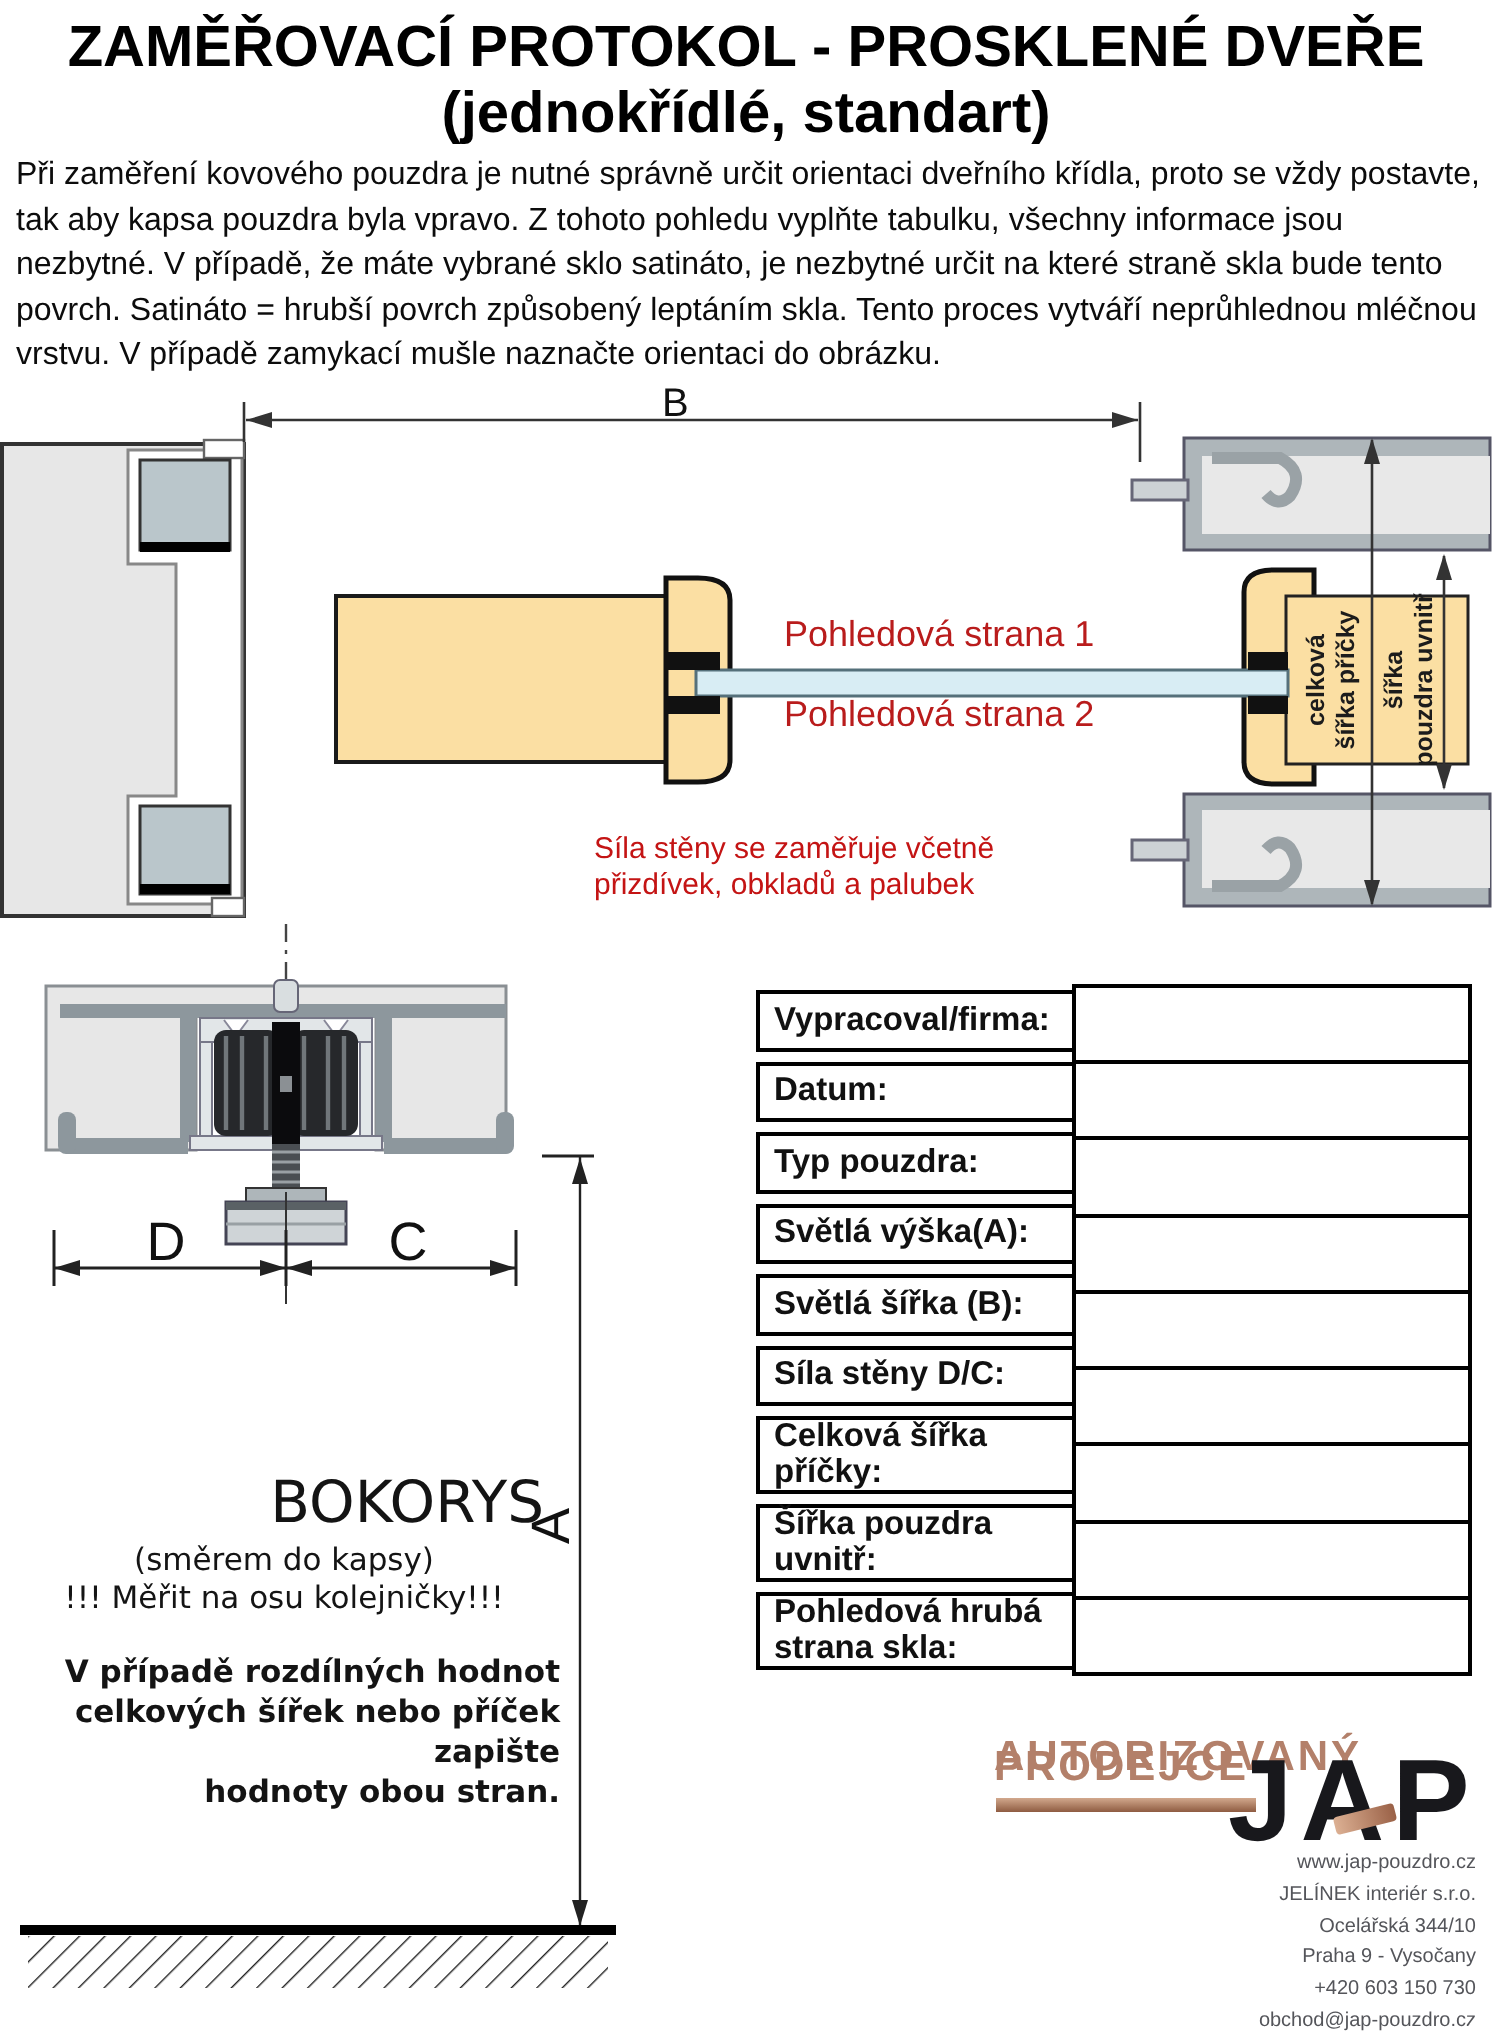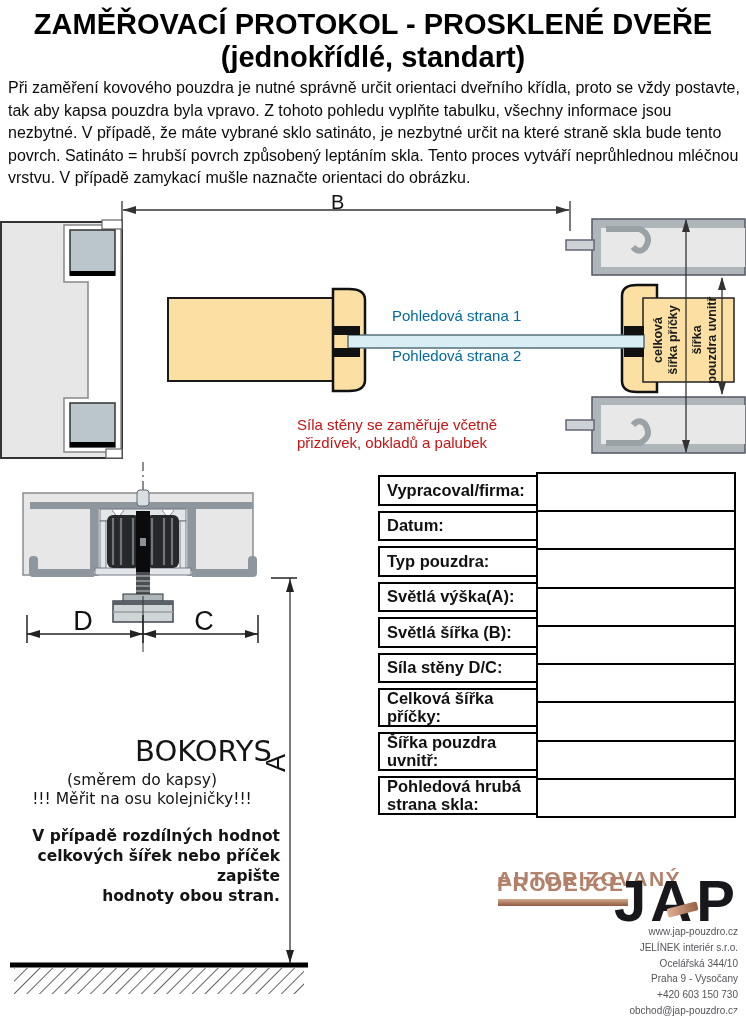--- a/index.html
+++ b/index.html
@@ -3,32 +3,32 @@
 <meta charset="utf-8">
 <style>
   html,body{margin:0;padding:0;background:#fff;}
   #page{position:relative;width:746px;height:1020px;background:#fff;overflow:hidden;
         font-family:"Liberation Sans",sans-serif;color:#111;border-radius:32px;}
   .abs{position:absolute;}
   .doc-title{width:746px;text-align:center;font-weight:bold;font-size:29px;line-height:33px;color:#000;}
   #intro{left:8px;top:77px;width:733px;font-size:16px;line-height:22.5px;color:#0c0c0c;}
   
   .dimlabel-b{font-size:20px;font-weight:normal;color:#111;}
-  .sidelabel{font-size:15px;color:#0369a1;white-space:nowrap;}
+  .sidelabel{font-size:18px;color:#b91c1c;white-space:nowrap;}
   .rednote{font-size:15px;line-height:18px;color:#c41414;white-space:nowrap;}
   .vlabel{position:absolute;transform:translate(-50%,-50%) rotate(-90deg);text-align:center;
           font-size:12.5px;font-weight:bold;line-height:15px;color:#1c1c1c;white-space:nowrap;}
   
   .dimlabel-dc{font-size:27px;color:#111;text-align:center;width:34px;}
   .dimlabel-a{position:absolute;transform:translate(-50%,-50%) rotate(-90deg);font-size:27px;color:#111;}
   .bok-title{width:260px;left:12px;text-align:right;font-family:"DejaVu Sans",sans-serif;font-size:29px;color:#141414;}
   .bok-sub{width:260px;left:12px;text-align:center;font-family:"DejaVu Sans",sans-serif;font-size:15.5px;color:#141414;}
   .bok-note{width:276px;left:4px;text-align:right;font-family:"DejaVu Sans",sans-serif;font-size:15.5px;line-height:20px;color:#141414;font-weight:bold;}
   
-  #formtable{left:378px;top:472px;width:360px;height:346px;}
+  #formtable{left:378px;top:492px;width:360px;height:346px;}
   .tbl-values{position:absolute;left:158px;top:0;width:200px;height:346px;display:flex;flex-direction:column;}
   .vcell{flex:1;border:2px solid #000;margin-top:-2px;background:#fff;font-size:16px;padding:2px 6px;}
   .vcell:first-child{margin-top:0;}
   .tbl-labels{position:absolute;left:0;top:3px;width:160px;height:340px;display:flex;flex-direction:column;gap:5px;}
   .lcell{flex:1;border:2px solid #000;display:flex;align-items:center;padding:0 3px 0 7px;
          font-weight:bold;font-size:16.5px;line-height:17.5px;background:#fff;}
   
   .badge-line{color:#b3806a;font-weight:bold;letter-spacing:1.5px;font-size:21px;line-height:21px;white-space:nowrap;}
   #badge-bar{left:498px;top:899px;width:130px;height:7px;background:linear-gradient(180deg,#d2a88d,#8e5b41);}
   #japlogo{left:614px;top:872px;font-size:58px;font-weight:bold;letter-spacing:4px;color:#18181c;

